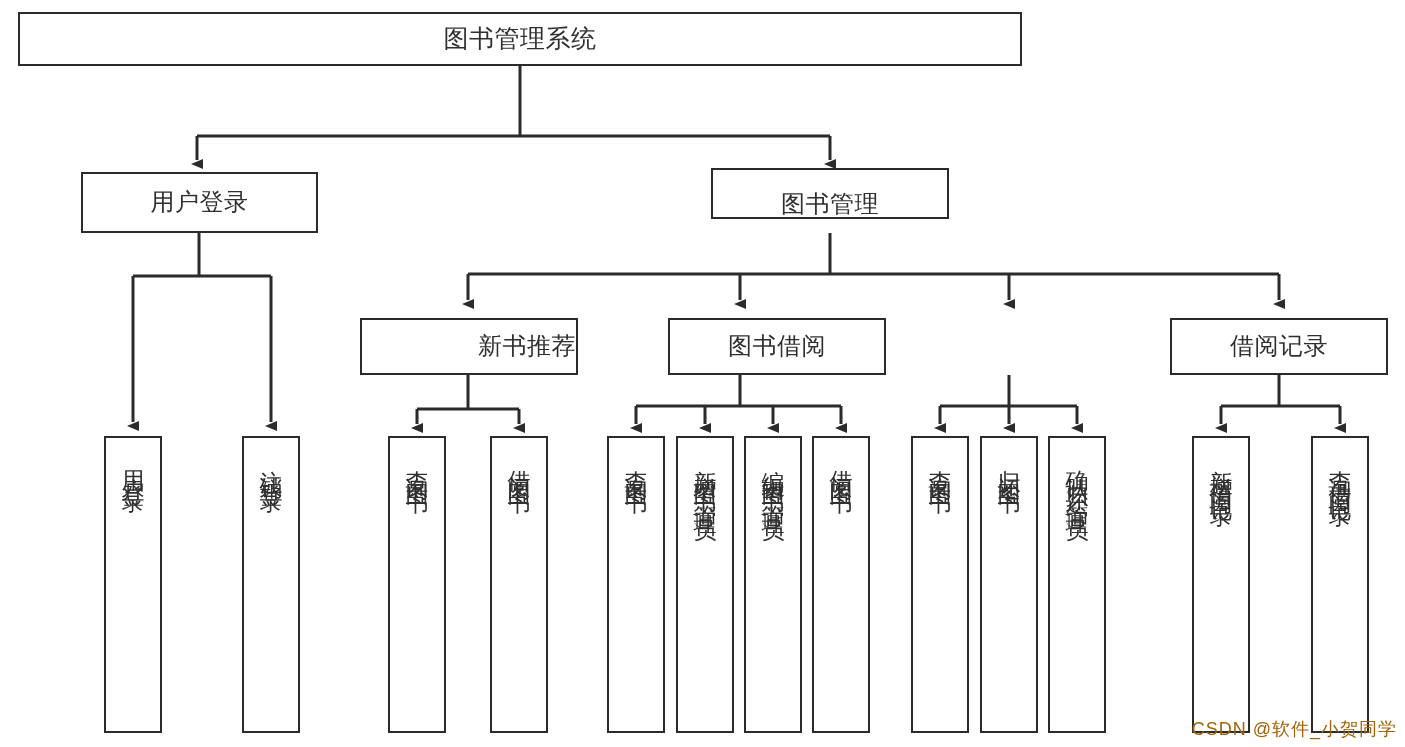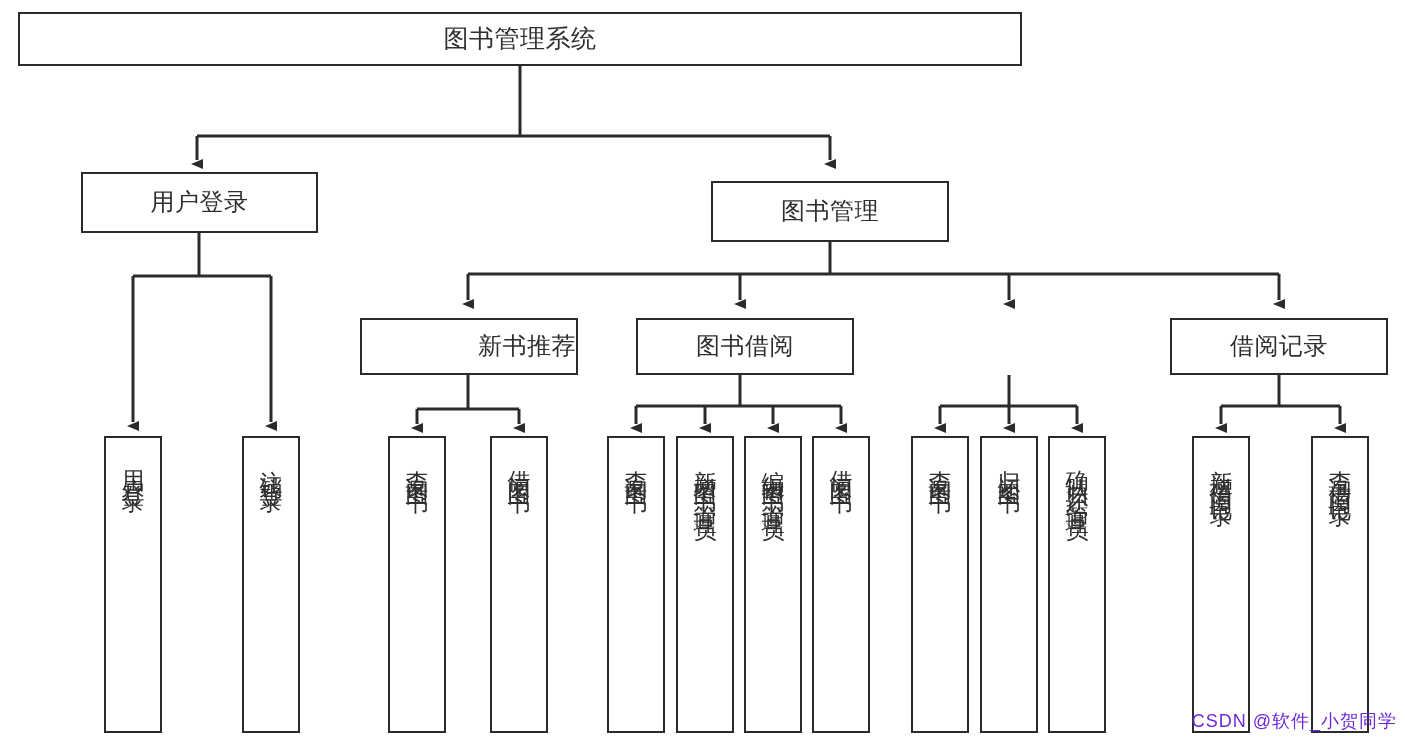--- a/index.html
+++ b/index.html
@@ -53,23 +53,23 @@
     text-orientation: upright;
     -webkit-writing-mode: vertical-rl;
     letter-spacing: 7px;
     line-height: 1;
     white-space: nowrap;
     color: #2f2f2f;
   }
   .watermark {
     position: absolute;
     right: 8px;
-    bottom: 14px;
+    bottom: 6px;
     font-size: 18px;
-    color: #6d28d9;
+    color: #a16207;
     letter-spacing: 1px;
     white-space: nowrap;
   }
 </style>
 </head>
 <body>
 
 <div id="canvas">
 
   <svg class="edges" viewBox="0 0 1405 747">
@@ -126,29 +126,29 @@
   </svg>
 
   <div class="node horiz root" style="left:18px; top:12px; width:1004px; height:54px;">
     <span>图书管理系统</span>
   </div>
 
   <div class="node horiz" style="left:81px; top:172px; width:237px; height:61px;">
     <span>用户登录</span>
   </div>
 
-  <div class="node horiz" style="left:711px; top:181px; width:238px; height:61px;">
+  <div class="node horiz" style="left:711px; top:168px; width:238px; height:51px;align-items:flex-end;">
     <span>图书管理</span>
   </div>
 
   <div class="node horiz" style="left:360px; top:318px; width:218px; height:57px;justify-content:flex-end;">
     <span>新书推荐</span>
   </div>
 
-  <div class="node horiz" style="left:636px; top:318px; width:218px; height:57px;">
+  <div class="node horiz" style="left:668px; top:318px; width:218px; height:57px;">
     <span>图书借阅</span>
   </div>
 
 
   <div class="node horiz" style="left:1170px; top:318px; width:218px; height:57px;">
     <span>借阅记录</span>
   </div>
 
   <div class="node leaf" style="left:104px; top:436px; width:58px; height:297px;">
     <span class="vtext">用户登录</span>

